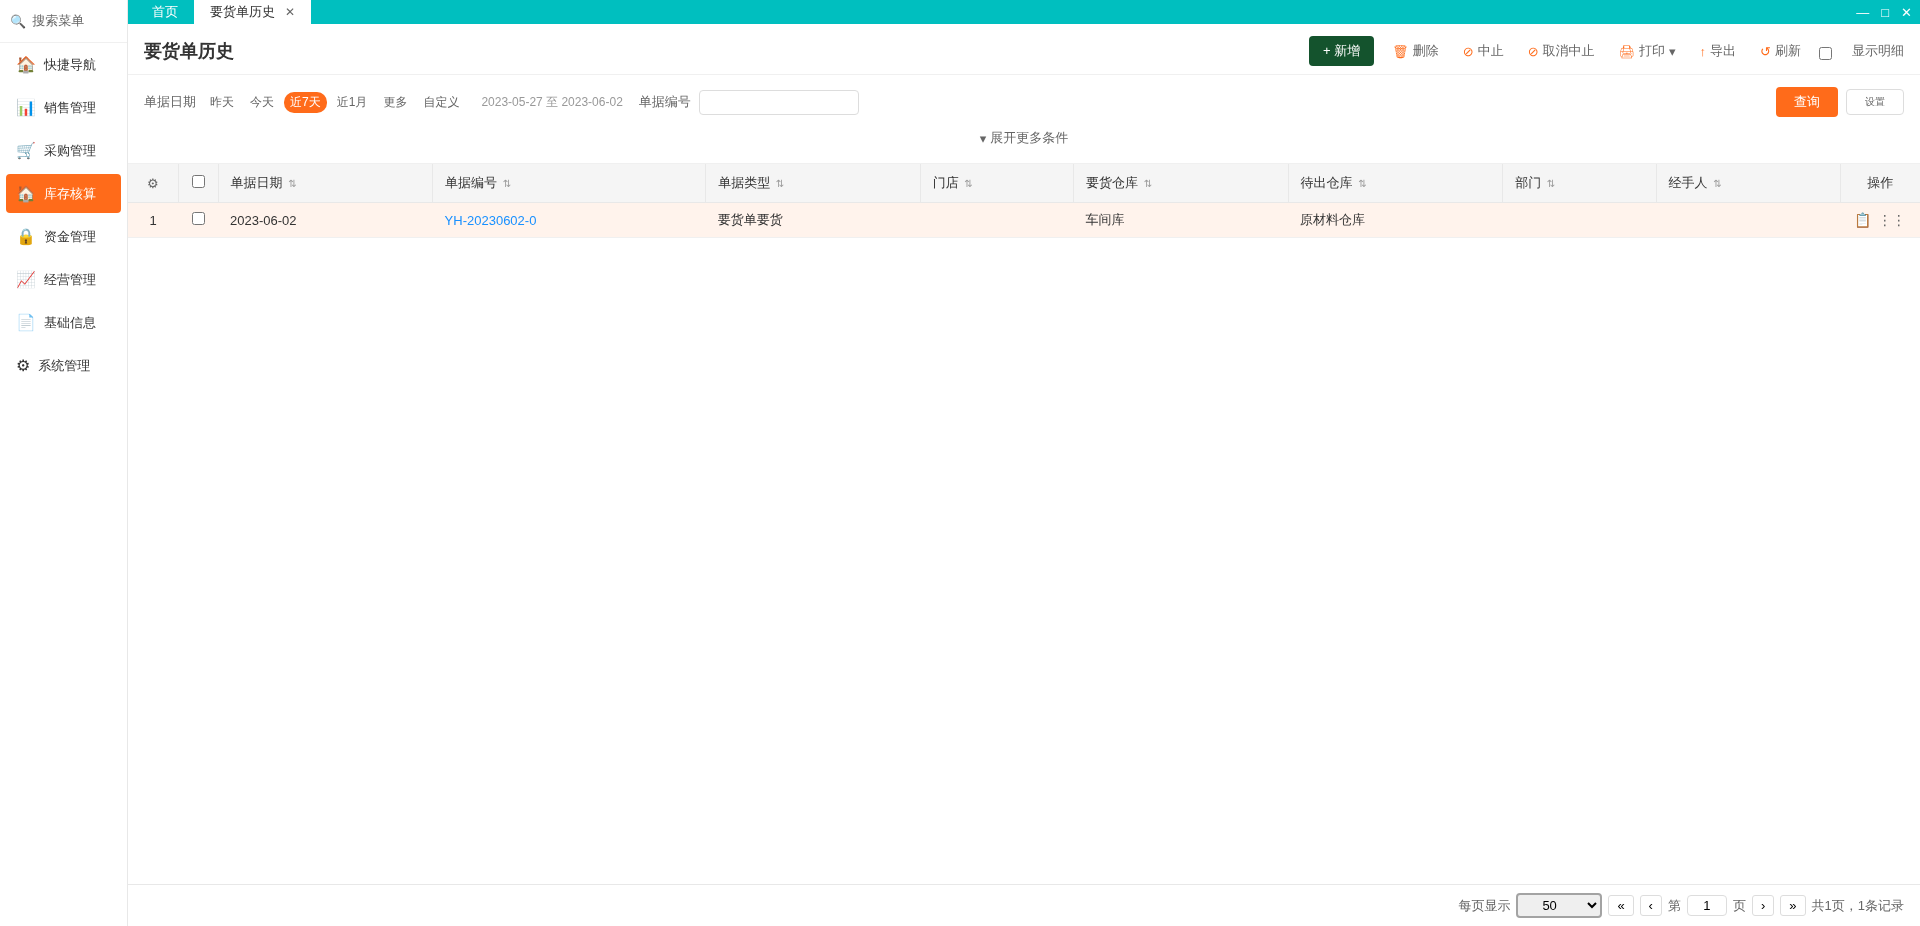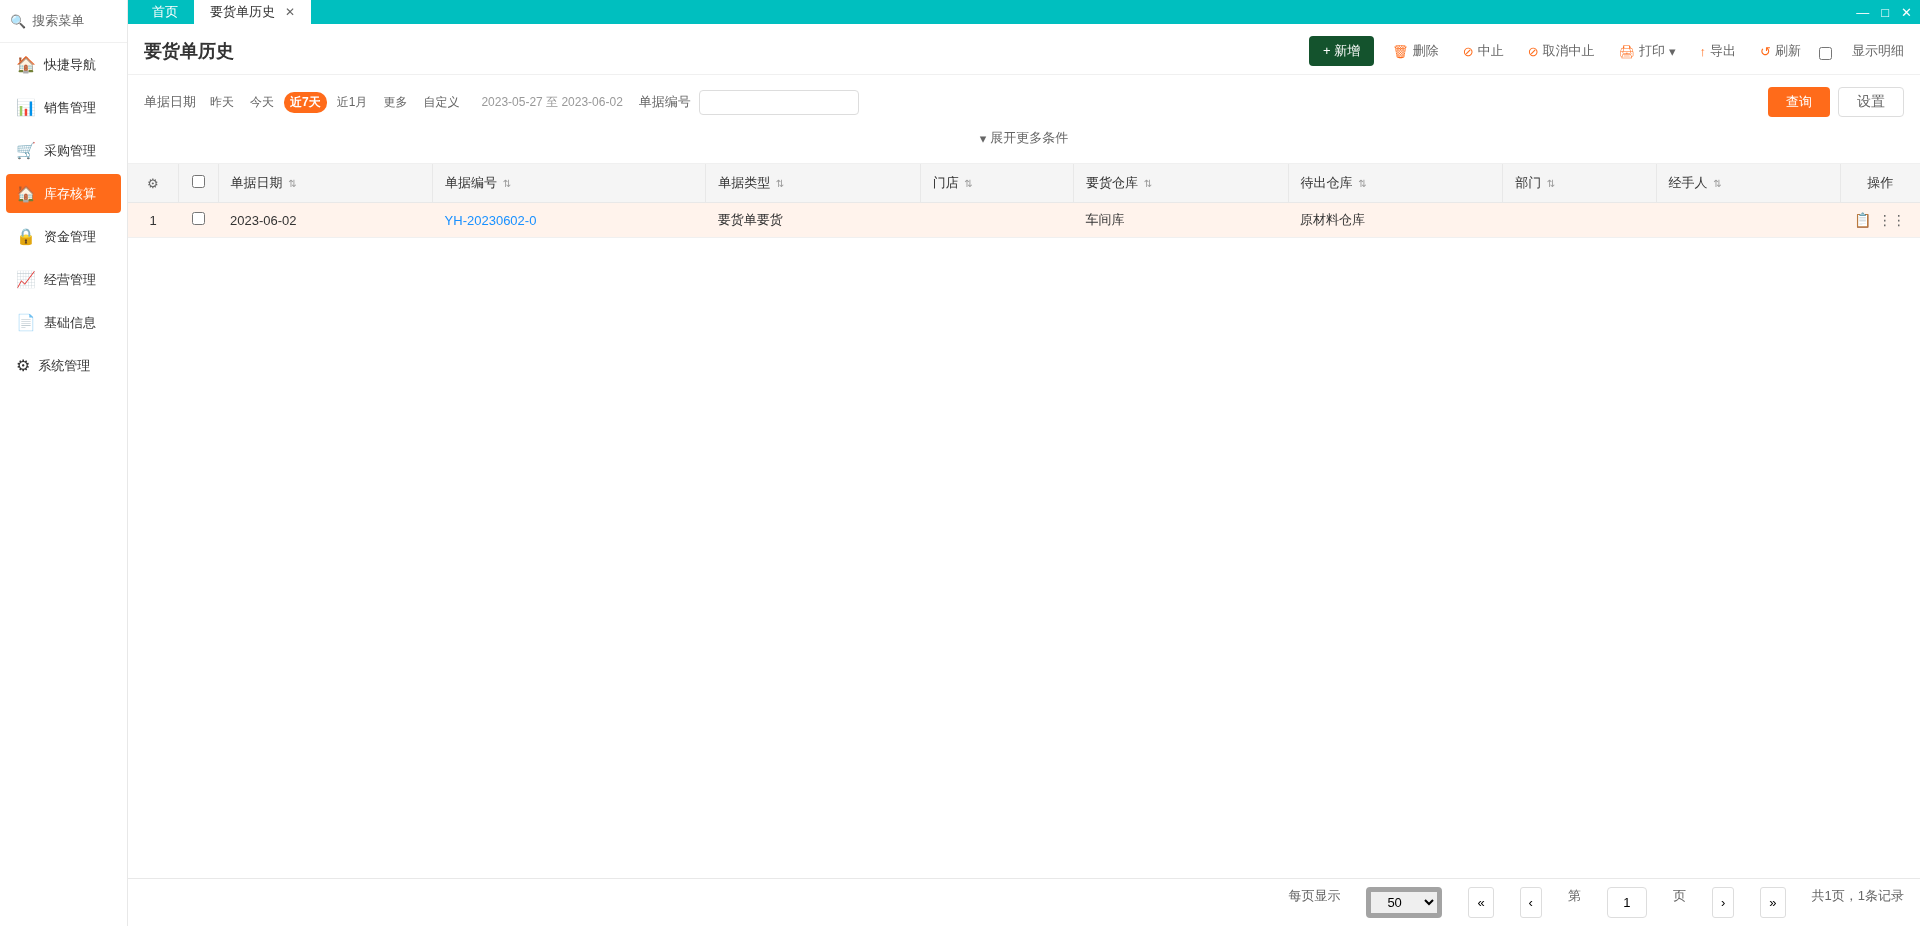--- a/index.html
+++ b/index.html
@@ -146,21 +146,21 @@
       cursor: pointer;
       font-size: 13px;
     }
     .btn-setting {
       background: #fff;
       color: #666;
       border: 1px solid #ddd;
       padding: 5px 18px;
       border-radius: 4px;
       cursor: pointer;
-      font-size: 14px;
+      font-size: 10px;
     }
     .display-detail {
       display: flex;
       align-items: flex-end;
       gap: 20px;
       font-size: 13px;
       color: #666;
       cursor: pointer;
     }
 
@@ -196,21 +196,20 @@
       padding: 2px 6px;
       font-size: 12px;
       color: #666;
       cursor: pointer;
       border-radius: 3px;
     }
     .date-shortcut.active {
       background: #ff6b1a;
       color: #fff;
       border-radius: 10px;
-      font-weight: bold;
     }
     .date-range {
       font-size: 12px;
       color: #999;
     }
     .filter-input {
       border: 1px solid #ddd;
       border-radius: 4px;
       padding: 4px 8px;
       font-size: 13px;
@@ -289,32 +288,33 @@
       border-top: 1px solid #e8e8e8;
       padding: 8px 16px;
       background: #fafafa;
       font-size: 13px;
       color: #333;
     }
 
     
     .pagination-bar {
       display: flex;
+      align-items: center;
       justify-content: flex-end;
-      gap: 26px;
+      gap: 6px;
       padding: 8px 16px;
       border-top: 1px solid #e8e8e8;
       background: #fff;
       font-size: 13px;
       color: #666;
     }
     .page-size-select {
-      border: 5px solid #a3a3a3;
-      border-radius: 4px;
-      padding: 2px 12px;
+      border: 2px solid #a3a3a3;
+      border-radius: 4px;
+      padding: 2px 20px;
       font-size: 13px;
     }
     .page-btn {
       border: 1px solid #ddd;
       background: #fff;
       padding: 2px 8px;
       border-radius: 3px;
       cursor: pointer;
       font-size: 13px;
     }

